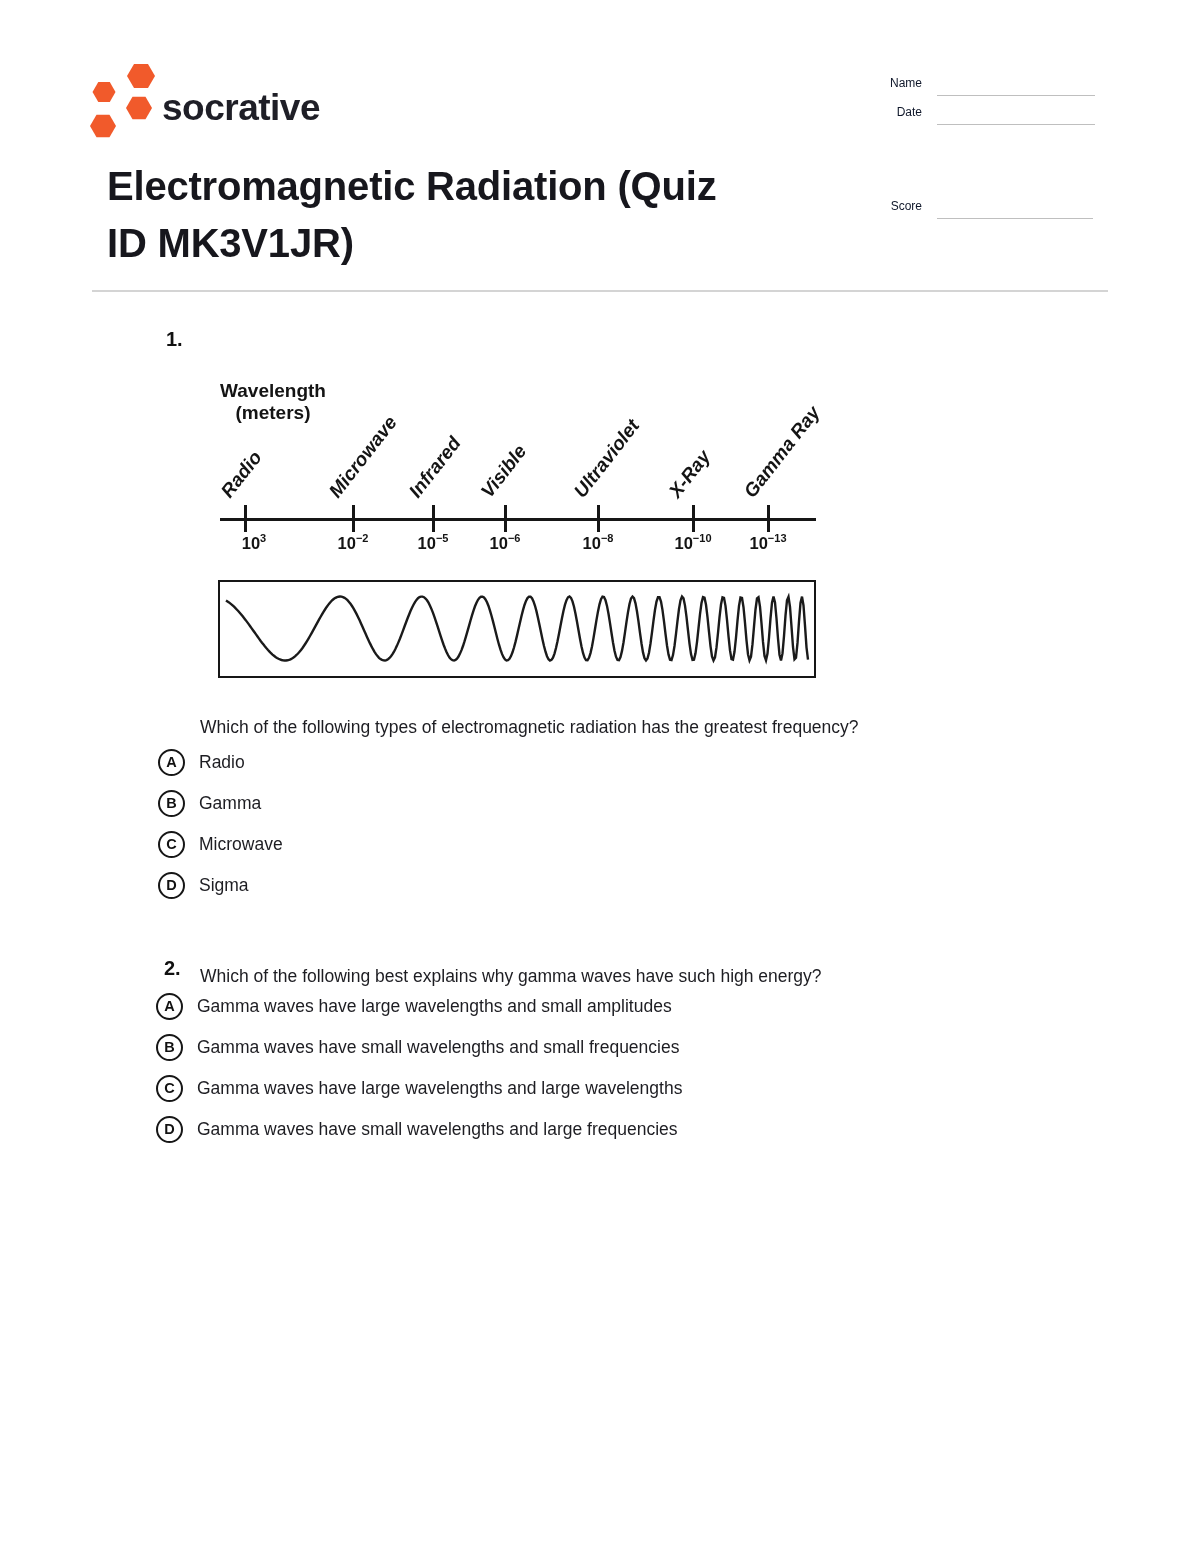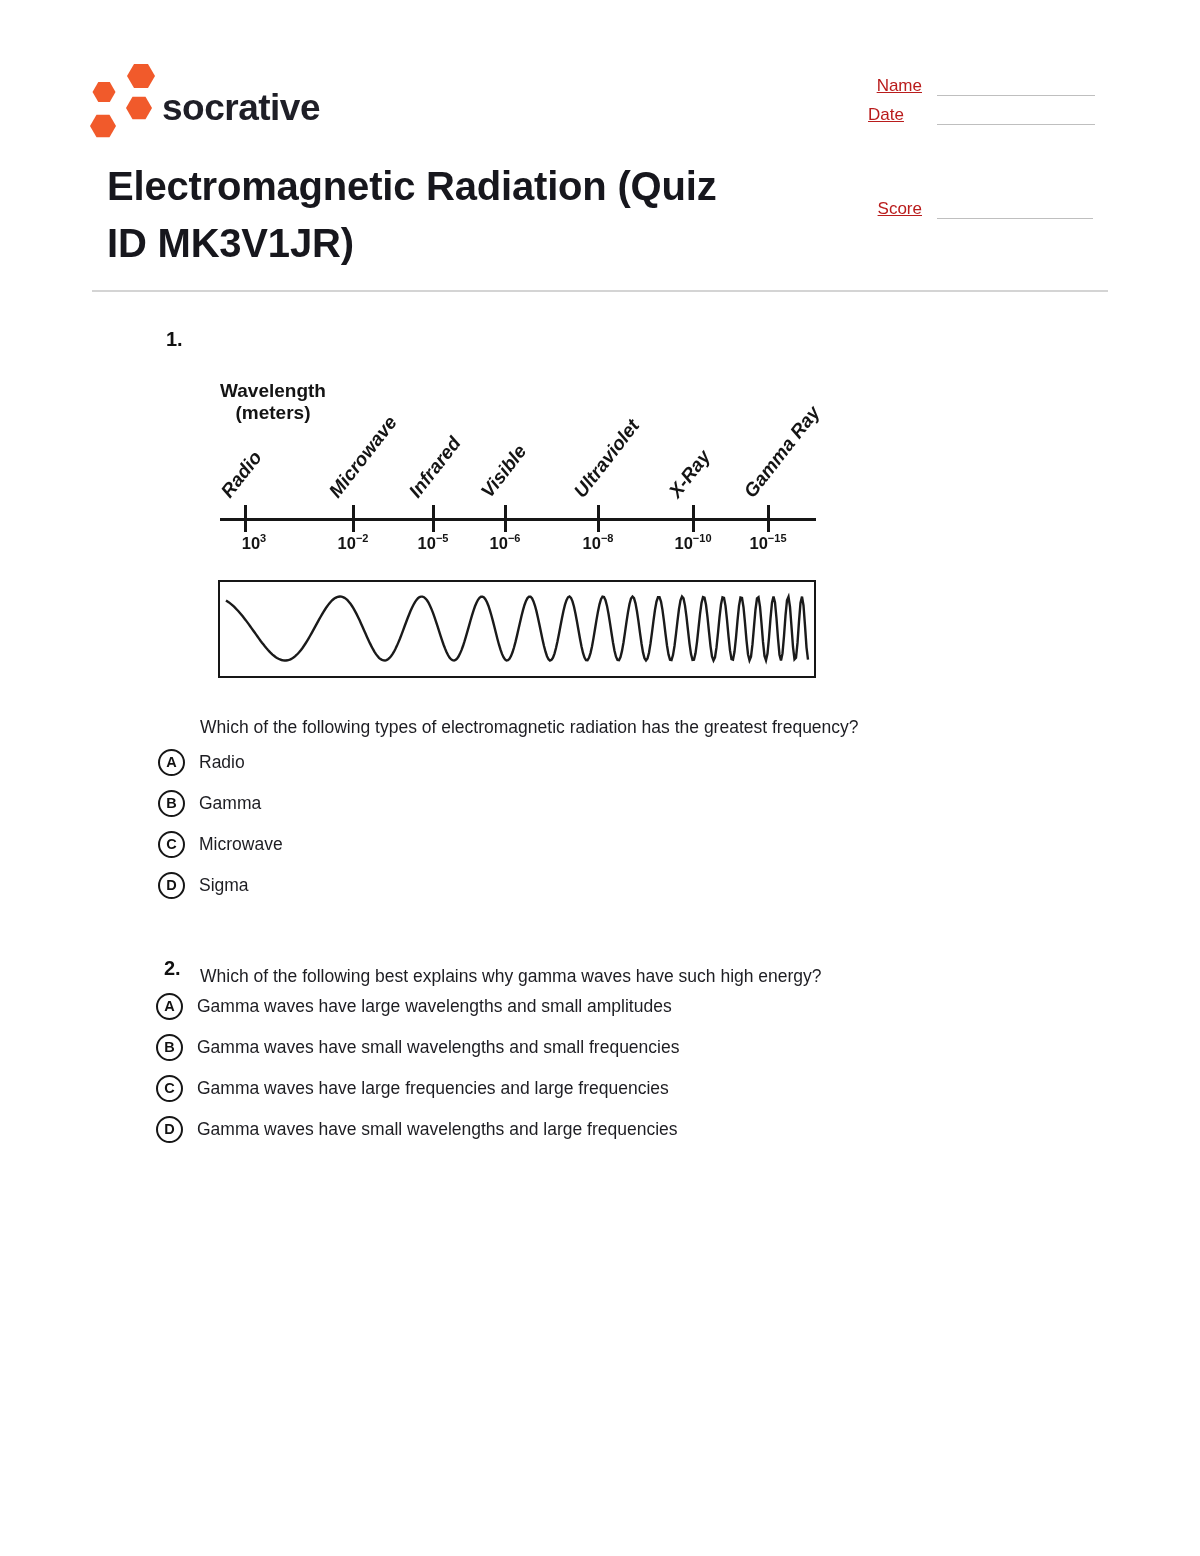--- a/index.html
+++ b/index.html
@@ -15,25 +15,25 @@
   body{font-family:"Liberation Sans", sans-serif;color:var(--body-ink);}
   .page{position:relative;width:1200px;height:1364px;background:#fff;overflow:hidden;}
 
   
   .logo{position:absolute;left:85px;top:58px;display:flex;align-items:center;}
   .logo svg{display:block;}
   .logo-text{font-size:37px;font-weight:700;letter-spacing:-0.5px;color:#1f1f27;margin-left:5px;margin-top:18px;}
   .f-line{position:absolute;height:0;border-bottom:1.5px solid var(--blank-line);}
   #f-name-label{left:850px;top:76px;width:72px;text-align:right;}
   #f-name-line{left:937px;top:95px;width:158px;}
-  #f-date-label{left:850px;top:105px;width:72px;text-align:center;}
+  #f-date-label{left:850px;top:105px;width:72px;text-align:right;}
   #f-date-line{left:937px;top:124px;width:158px;}
   #f-score-label{left:850px;top:199px;width:72px;text-align:right;}
   #f-score-line{left:937px;top:218px;width:156px;}
-  .hfield-label{position:absolute;font-size:17px;color:#b91c1c;text-decoration:underline;}
+  .hfield-label{position:absolute;font-size:12px;color:#0f172a;}
 
   .quiz-title{position:absolute;left:107px;top:158px;font-size:40px;line-height:57px;font-weight:700;color:var(--ink);letter-spacing:-0.2px;}
 
   .divider{position:absolute;left:92px;top:290px;width:1016px;height:2px;background:var(--divider);}
 
   
   .q-num{position:absolute;font-weight:700;font-size:20px;color:#111;}
   .q-text{position:absolute;font-size:17.5px;color:var(--body-ink);white-space:nowrap;}
   .options{position:absolute;}
   .opt-row{display:flex;align-items:center;height:28px;margin-bottom:13px;}
@@ -115,21 +115,21 @@
   <span class="band-label" style="left: 369px;">Ultraviolet</span>
   <span class="tick" style="left: 379px;"></span>
   <span class="tick-label" style="left: 380px;"><span class="tl-base">10</span><sup class="tl-exp">−8</sup></span>
 
   <span class="band-label" style="left: 464px;">X-Ray</span>
   <span class="tick" style="left: 474px;"></span>
   <span class="tick-label" style="left: 475px;"><span class="tl-base">10</span><sup class="tl-exp">−10</sup></span>
 
   <span class="band-label" style="left: 539px;">Gamma Ray</span>
   <span class="tick" style="left: 549px;"></span>
-  <span class="tick-label" style="left: 550px;"><span class="tl-base">10</span><sup class="tl-exp">−15</sup></span>
+  <span class="tick-label" style="left: 550px;"><span class="tl-base">10</span><sup class="tl-exp">−13</sup></span>
 </div>
     </div>
 
     <div class="wavebox">
       <svg width="593" height="93" viewBox="0 0 593 93">
         <path id="wave-path" fill="none" stroke="#1a1a1a" stroke-width="2.4" d="M6.0,18.4 L7.5,19.4 L9.0,20.4 L10.5,21.6 L12.0,22.8 L13.5,24.2 L15.0,25.6 L16.5,27.2 L18.0,28.8 L19.5,30.5 L21.0,32.2 L22.5,34.1 L24.0,36.0 L25.5,37.9 L27.0,39.9 L28.5,41.9 L30.0,44.0 L31.5,46.1 L33.0,48.2 L34.5,50.3 L36.0,52.4 L37.5,54.5 L39.0,56.6 L40.5,58.7 L42.0,60.7 L43.5,62.6 L45.0,64.5 L46.5,66.3 L48.0,68.0 L49.5,69.6 L51.0,71.2 L52.5,72.6 L54.0,73.8 L55.5,75.0 L57.0,76.0 L58.5,76.8 L60.0,77.5 L61.5,78.0 L63.0,78.3 L64.5,78.5 L66.0,78.5 L67.5,78.3 L69.0,77.9 L70.5,77.3 L72.0,76.5 L73.5,75.5 L75.0,74.4 L76.5,73.0 L78.0,71.5 L79.5,69.8 L81.0,68.0 L82.5,66.0 L84.0,63.8 L85.5,61.5 L87.0,59.1 L88.5,56.6 L90.0,54.0 L91.5,51.3 L93.0,48.6 L94.5,45.9 L96.0,43.1 L97.5,40.4 L99.0,37.6 L100.5,35.0 L102.0,32.4 L103.5,29.8 L105.0,27.5 L106.5,25.2 L108.0,23.1 L109.5,21.2 L111.0,19.5 L112.5,18.0 L114.0,16.8 L115.5,15.8 L117.0,15.1 L118.5,14.7 L120.0,14.5 L121.5,14.6 L123.0,15.1 L124.5,15.8 L126.0,16.9 L127.5,18.2 L129.0,19.9 L130.5,21.8 L132.0,24.0 L133.5,26.4 L135.0,29.1 L136.5,31.9 L138.0,34.9 L139.5,38.1 L141.0,41.4 L142.5,44.8 L144.0,48.2 L145.5,51.6 L147.0,54.9 L148.5,58.2 L150.0,61.4 L151.5,64.4 L153.0,67.2 L154.5,69.8 L156.0,72.1 L157.5,74.1 L159.0,75.8 L160.5,77.1 L162.0,77.9 L163.5,78.4 L165.0,78.5 L166.5,78.1 L168.0,77.2 L169.5,76.0 L171.0,74.3 L172.5,72.2 L174.0,69.7 L175.5,66.8 L177.0,63.6 L178.5,60.1 L180.0,56.5 L181.5,52.6 L183.0,48.6 L184.5,44.5 L186.0,40.5 L187.5,36.5 L189.0,32.7 L190.5,29.0 L192.0,25.7 L193.5,22.7 L195.0,20.1 L196.5,17.9 L198.0,16.2 L199.5,15.1 L201.0,14.6 L202.5,14.6 L204.0,15.2 L205.5,16.5 L207.0,18.3 L208.5,20.7 L210.0,23.7 L211.5,27.1 L213.0,30.9 L214.5,35.1 L216.0,39.6 L217.5,44.2 L219.0,48.9 L220.5,53.6 L222.0,58.1 L223.5,62.5 L225.0,66.4 L226.5,70.0 L228.0,73.0 L229.5,75.5 L231.0,77.2 L232.5,78.2 L234.0,78.5 L235.5,77.9 L237.0,76.6 L238.5,74.5 L240.0,71.6 L241.5,68.1 L243.0,64.0 L244.5,59.4 L246.0,54.4 L247.5,49.1 L249.0,43.8 L250.5,38.5 L252.0,33.4 L253.5,28.6 L255.0,24.3 L256.5,20.7 L258.0,17.8 L259.5,15.8 L261.0,14.7 L262.5,14.6 L264.0,15.5 L265.5,17.4 L267.0,20.3 L268.5,24.0 L270.0,28.6 L271.5,33.7 L273.0,39.4 L274.5,45.3 L276.0,51.3 L277.5,57.2 L279.0,62.7 L280.5,67.7 L282.0,71.9 L283.5,75.2 L285.0,77.4 L286.5,78.4 L288.0,78.2 L289.5,76.8 L291.0,74.1 L292.5,70.3 L294.0,65.5 L295.5,59.9 L297.0,53.6 L298.5,47.1 L300.0,40.4 L301.5,34.0 L303.0,28.1 L304.5,23.0 L306.0,18.9 L307.5,16.1 L309.0,14.7 L310.5,14.7 L312.0,16.3 L313.5,19.4 L315.0,23.8 L316.5,29.4 L318.0,35.9 L319.5,42.9 L321.0,50.2 L322.5,57.4 L324.0,64.0 L325.5,69.7 L327.0,74.2 L328.5,77.2 L330.0,78.5 L331.5,77.9 L333.0,75.6 L334.5,71.6 L336.0,66.0 L337.5,59.3 L339.0,51.7 L340.5,43.8 L342.0,36.0 L343.5,28.8 L345.0,22.7 L346.5,18.1 L348.0,15.3 L349.5,14.5 L351.0,15.9 L352.5,19.4 L354.0,24.7 L355.5,31.7 L357.0,39.7 L358.5,48.2 L360.0,56.7 L361.5,64.4 L363.0,70.9 L364.5,75.6 L366.0,78.1 L367.5,78.2 L369.0,75.8 L370.5,71.1 L372.0,64.4 L373.5,56.1 L375.0,47.0 L376.5,37.9 L378.0,29.4 L379.5,22.3 L381.0,17.2 L382.5,14.7 L384.0,15.0 L385.5,18.2 L387.0,23.9 L388.5,31.8 L390.0,41.1 L391.5,51.0 L393.0,60.5 L394.5,68.7 L396.0,74.7 L397.5,78.0 L399.0,78.2 L400.5,75.0 L402.0,68.9 L403.5,60.5 L405.0,50.4 L406.5,39.9 L408.0,30.1 L409.5,22.0 L411.0,16.5 L412.5,14.5 L414.0,16.1 L415.5,21.3 L417.0,29.5 L418.5,39.7 L420.0,50.9 L421.5,61.5 L423.0,70.4 L424.5,76.3 L426.0,78.5 L427.5,76.5 L429.0,70.7 L430.5,61.5 L432.0,50.4 L433.5,38.6 L435.0,27.8 L436.5,19.6 L438.0,15.1 L439.5,15.1 L441.0,19.6 L442.5,28.1 L444.0,39.4 L445.5,51.8 L447.0,63.5 L448.5,72.6 L450.0,77.7 L451.5,78.0 L453.0,73.1 L454.5,64.0 L456.0,51.8 L457.5,38.8 L459.0,26.9 L460.5,18.4 L462.0,14.6 L463.5,16.4 L465.0,23.6 L466.5,34.9 L468.0,48.4 L469.5,61.6 L471.0,72.1 L472.5,77.8 L474.0,77.6 L475.5,71.3 L477.0,60.1 L478.5,46.1 L480.0,32.1 L481.5,21.0 L483.0,15.1 L484.5,15.7 L486.0,22.8 L487.5,35.1 L489.0,49.9 L490.5,64.1 L492.0,74.4 L493.5,78.5 L495.0,75.3 L496.5,65.4 L498.0,51.0 L499.5,35.4 L501.0,22.5 L502.5,15.3 L504.0,15.8 L505.5,23.9 L507.0,37.9 L508.5,54.1 L510.0,68.4 L511.5,77.1 L513.0,77.7 L514.5,69.8 L516.0,55.6 L517.5,38.7 L519.0,23.9 L520.5,15.5 L522.0,15.9 L523.5,25.2 L525.0,40.8 L526.5,58.3 L528.0,72.2 L529.5,78.4 L531.0,74.7 L532.5,62.2 L534.0,44.6 L535.5,27.5 L537.0,16.5 L538.5,15.3 L540.0,24.6 L541.5,41.3 L543.0,59.9 L544.5,74.0 L546.0,78.4 L547.5,71.6 L549.0,55.6 L550.5,36.3 L552.0,20.6 L553.5,14.5 L555.0,20.5 L556.5,36.5 L558.0,56.5 L559.5,72.7 L561.0,78.5 L562.5,71.4 L564.0,54.2 L565.5,33.6 L567.0,18.4 L568.5,14.9 L570.0,25.0 L571.5,44.5 L573.0,65.0 L574.5,77.3 L576.0,75.8 L577.5,60.9 L579.0,39.3 L580.5,20.9 L582.0,14.6 L583.5,23.5 L585.0,43.7 L586.5,65.3 L588.0,77.7"></path>
       </svg>
     </div>
 
     <p class="q-text" style="left:200px;top:717px;">Which of the following types of electromagnetic radiation has the greatest frequency?</p>
@@ -179,21 +179,21 @@
     <span class="opt-circle">
       <span class="opt-letter">B</span>
     </span>
     <span class="opt-text">Gamma waves have small wavelengths and small frequencies</span>
   </div>
 
   <div class="opt-row">
     <span class="opt-circle">
       <span class="opt-letter">C</span>
     </span>
-    <span class="opt-text">Gamma waves have large frequencies and large frequencies</span>
+    <span class="opt-text">Gamma waves have large wavelengths and large wavelengths</span>
   </div>
 
   <div class="opt-row">
     <span class="opt-circle">
       <span class="opt-letter">D</span>
     </span>
     <span class="opt-text">Gamma waves have small wavelengths and large frequencies</span>
   </div>
 </div>
   </section>

